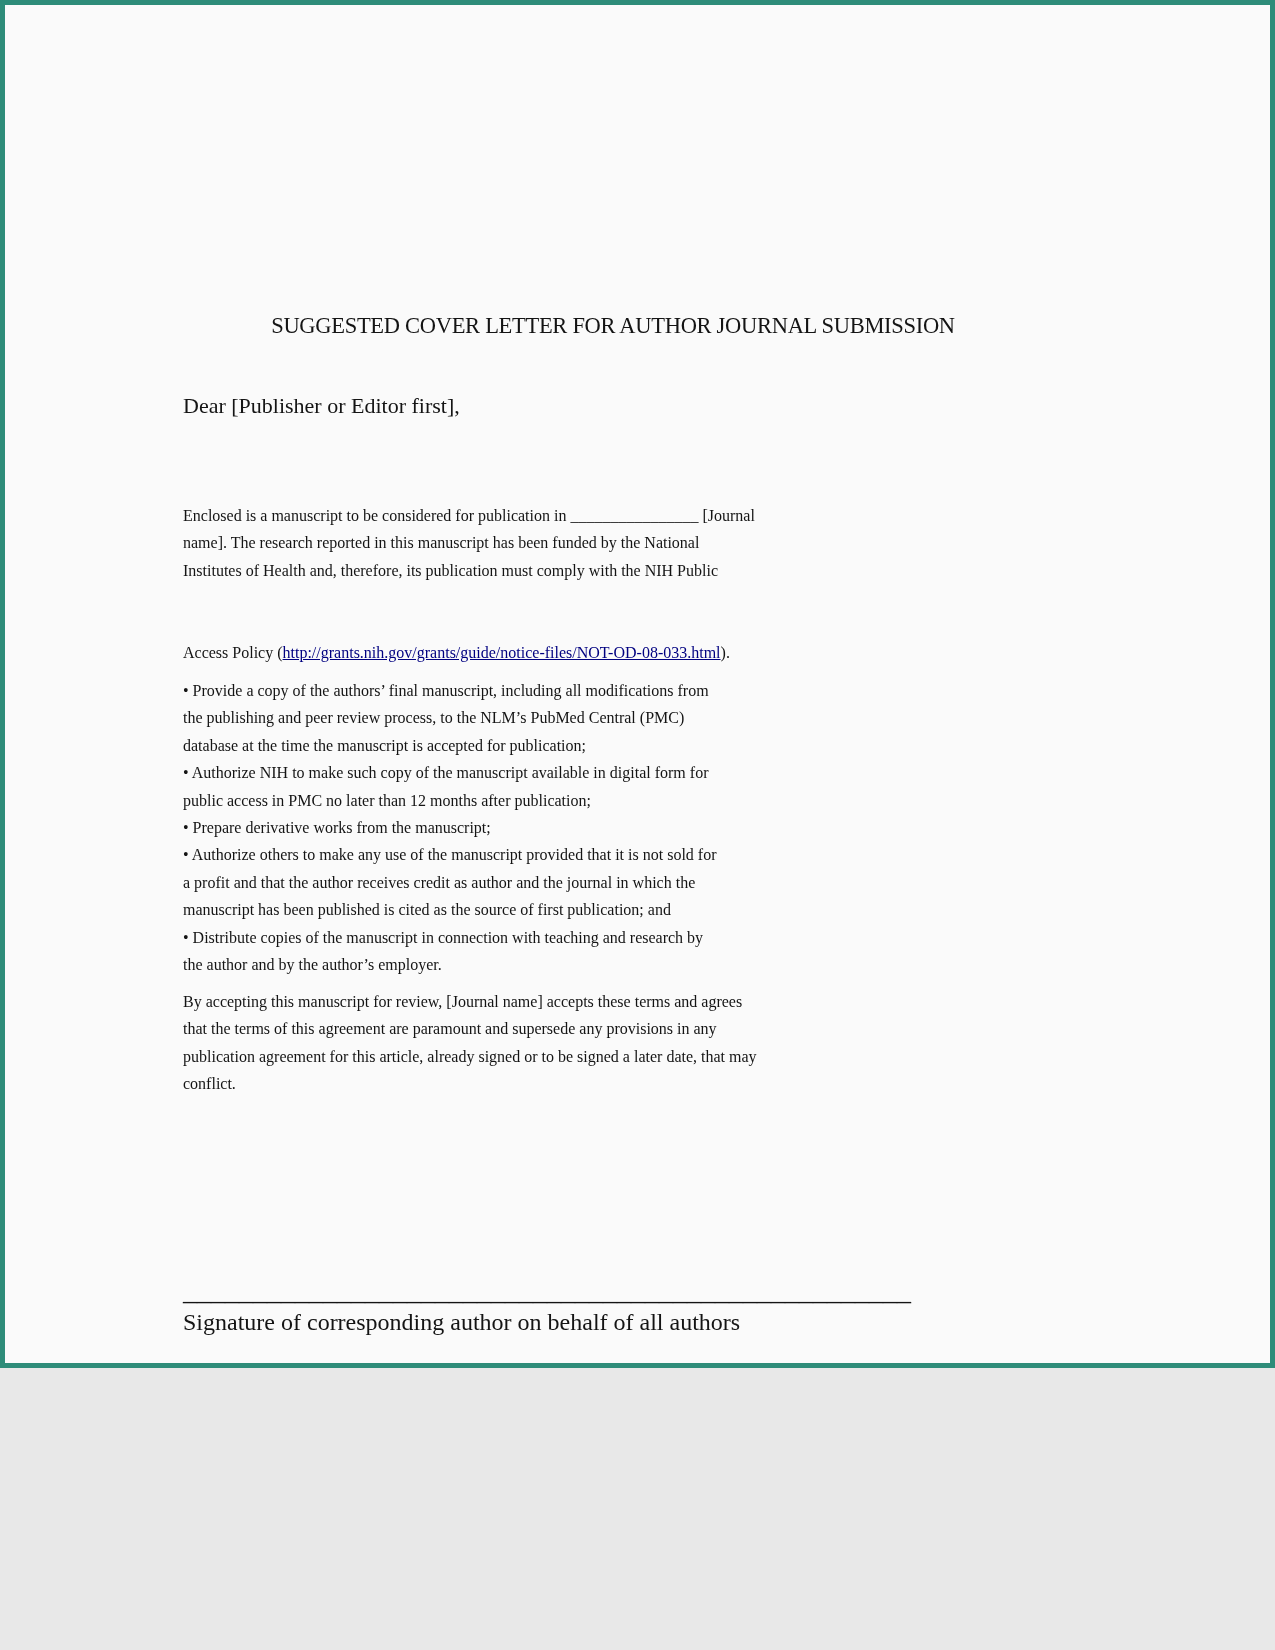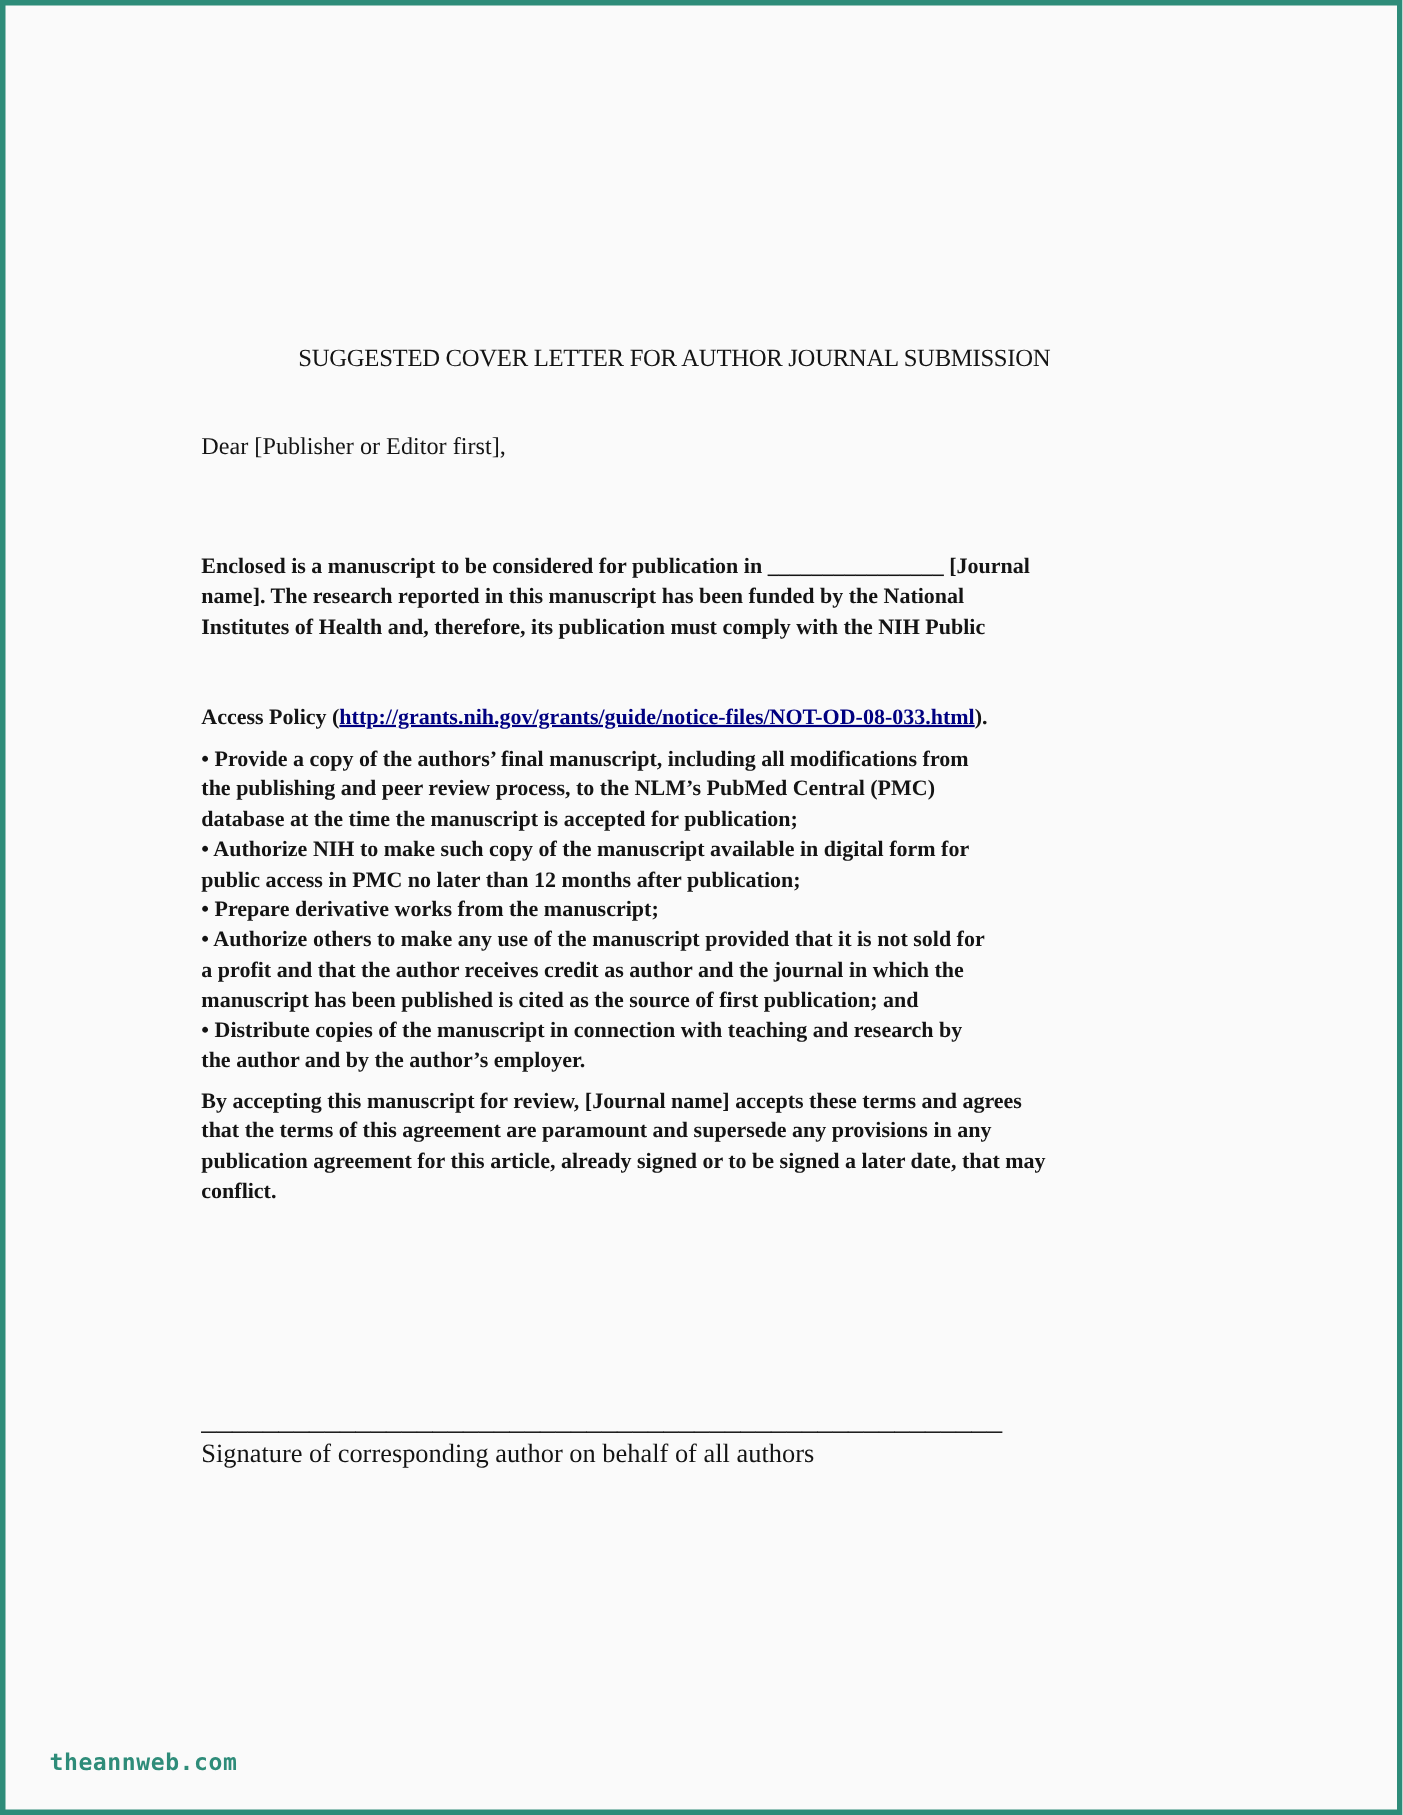--- a/index.html
+++ b/index.html
@@ -1,19 +1,19 @@
 <!DOCTYPE html>
 <html style="--accent: #2e8c79; --page-bg: #fafafa; --ink: #141414; --link: #000080;"><head>
 <meta charset="utf-8">
 <style>
   html, body { margin: 0; padding: 0; background: #e8e8e8; }
   .page {
     position: relative;
     width: 1275px;
-    height: 1650px;
+    height: 1368px;
     box-sizing: border-box;
     background: var(--page-bg, #fafafa);
     border: 5px solid var(--accent, #2e8c79);
     font-family: "Liberation Serif", serif;
     color: var(--ink, #141414);
     overflow: hidden;
   }
   .title {
     position: absolute;
     top: 308px;
@@ -27,24 +27,23 @@
   .salutation {
     position: absolute;
     top: 388px;
     left: 178px;
     font-size: 22px;
     white-space: pre;
   }
   .para {
     position: absolute;
     left: 178px;
-    font-size: 20px;
+    font-size: 16px;
     line-height: 27.4px;
     white-space: pre;
-    font-weight: bold;
   }
   #para-enclosed   { top: 442px; }
   #para-rights     { top: 578px; }
   #bullet-list     { top: 672px; }
   #para-acceptance { top: 937px; margin-top: 46px; }
   .policy-link {
     color: var(--link, #000080);
     text-decoration: underline;
     cursor: pointer;
   }

